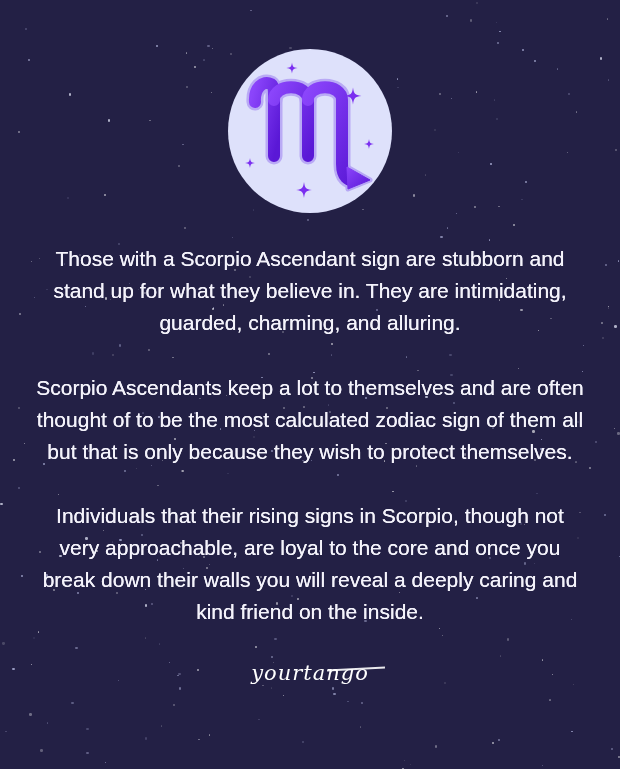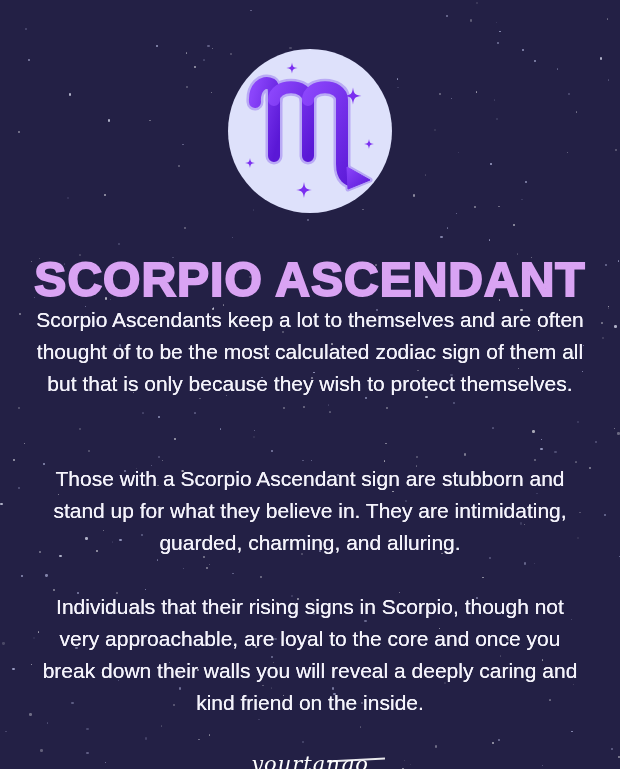--- a/index.html
+++ b/index.html
@@ -416,24 +416,23 @@
         <g>
           <path class="sparkle" transform="translate(64,19) scale(0.70)" d="M0,-8 C0.9,-1.8 1.8,-0.9 8,0 C1.8,0.9 0.9,1.8 0,8 C-0.9,1.8 -1.8,0.9 -8,0 C-1.8,-0.9 -0.9,-1.8 0,-8 Z"></path>
           <path class="sparkle" transform="translate(125,47) scale(1.05)" d="M0,-8 C0.9,-1.8 1.8,-0.9 8,0 C1.8,0.9 0.9,1.8 0,8 C-0.9,1.8 -1.8,0.9 -8,0 C-1.8,-0.9 -0.9,-1.8 0,-8 Z"></path>
           <path class="sparkle" transform="translate(141,95) scale(0.62)" d="M0,-8 C0.9,-1.8 1.8,-0.9 8,0 C1.8,0.9 0.9,1.8 0,8 C-0.9,1.8 -1.8,0.9 -8,0 C-1.8,-0.9 -0.9,-1.8 0,-8 Z"></path>
           <path class="sparkle" transform="translate(22,114) scale(0.62)" d="M0,-8 C0.9,-1.8 1.8,-0.9 8,0 C1.8,0.9 0.9,1.8 0,8 C-0.9,1.8 -1.8,0.9 -8,0 C-1.8,-0.9 -0.9,-1.8 0,-8 Z"></path>
           <path class="sparkle" transform="translate(76,141) scale(1.0)" d="M0,-8 C0.9,-1.8 1.8,-0.9 8,0 C1.8,0.9 0.9,1.8 0,8 C-0.9,1.8 -1.8,0.9 -8,0 C-1.8,-0.9 -0.9,-1.8 0,-8 Z"></path>
         </g>
       </svg>
     </div>
 
-    <h1 class="title">SCORPIO ASCENDANT</h1>
-
+
+    <p class="para first">Those with a Scorpio Ascendant sign are stubborn and stand up for what they believe in. They are intimidating, guarded, charming, and alluring.</p>
     <p class="para">Scorpio Ascendants keep a lot to themselves and are often thought of to be the most calculated zodiac sign of them all but that is only because they wish to protect themselves.</p>
-    <p class="para first">Those with a Scorpio Ascendant sign are stubborn and stand up for what they believe in. They are intimidating, guarded, charming, and alluring.</p>
     <p class="para">Individuals that their rising signs in Scorpio, though not very approachable, are loyal to the core and once you break down their walls you will reveal a deeply caring and kind friend on the inside.</p>
 
     <div class="logo">
       <span class="logo-text">yourtango</span>
       <i class="logo-bar"></i>
     </div>
 
   </div>
 </div>
 

